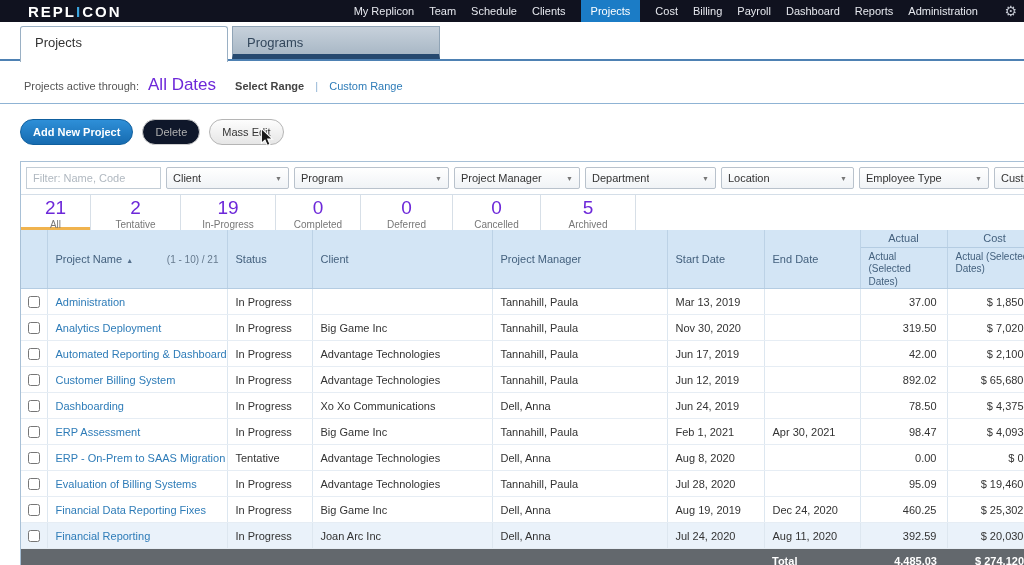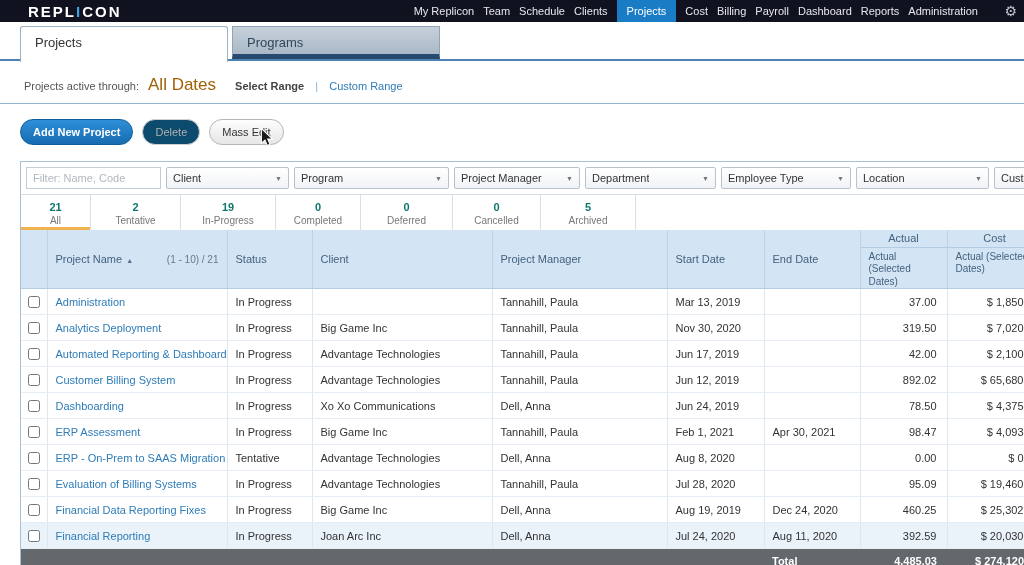--- a/index.html
+++ b/index.html
@@ -27,21 +27,21 @@
     font-weight: bold;
     letter-spacing: 2px;
     white-space: nowrap;
   }
   .logo .logo-i { color: #3aa4de; }
   .navitems {
     flex: 1;
     display: flex;
     justify-content: flex-end;
     align-items: center;
-    gap: 9px;
+    gap: 15px;
     padding-right: 46px;
     height: 100%;
   }
   .nav-item {
     color: #e6e8ee;
     font-size: 11px;
     height: 100%;
     display: flex;
     align-items: center;
     cursor: pointer;
@@ -98,21 +98,21 @@
   .tab-resources { left: 444px; }
 
   
   .rangebar {
     height: 43px;
     padding: 14px 0 0 24px;
     border-bottom: 1px solid #8fb3d4;
     white-space: nowrap;
   }
   .rb-prefix { font-size: 11px; color: #555; }
-  .rb-value { font-size: 17px; color: #a16207; margin: 0 16px 0 6px; }
+  .rb-value { font-size: 17px; color: #6d28d9; margin: 0 16px 0 6px; }
   .rb-select { font-size: 11px; font-weight: bold; color: #444; cursor: pointer; }
   .rb-sep { color: #8fb3d4; margin: 0 8px; }
   .rb-custom { font-size: 11px; color: var(--link, #2e7cb8); cursor: pointer; text-decoration: none; }
 
   
   .toolbar { padding: 15px 0 0 20px; height: 57px; }
   .btn {
     height: 26px;
     font-family: "Liberation Sans", sans-serif;
     font-size: 11px;
@@ -121,21 +121,21 @@
     padding: 0 12px;
     cursor: pointer;
   }
   .btn-primary {
     background: linear-gradient(#2e8fd8, #176bb0);
     border: 1px solid #0f5f9e;
     color: #fff;
     font-weight: bold;
   }
   .btn-disabled {
-    background: #0c4a6e;
+    background: #0f172a;
     border: 1px solid #d0d0d0;
     color: #b0b0b0;
     cursor: default;
   }
   .btn-default {
     background: linear-gradient(#fdfdfd, #e6e6e6);
     border: 1px solid #b5b5b5;
     color: #333;
   }
   .cursor { position: absolute; left: 260px; top: 128px; z-index: 20; }
@@ -187,21 +187,21 @@
   .count-cell {
     display: flex;
     flex-direction: column;
     align-items: center;
     justify-content: center;
     border-right: 1px solid #d7dfe7;
     cursor: pointer;
     padding-top: 2px;
   }
   .count-cell.active { box-shadow: inset 0 -3px 0 #f0b34e; }
-  .count-num { font-size: 11px; color: #0f766e; line-height: 1; font-weight: bold; }
+  .count-num { font-size: 19px; color: #6d28d9; line-height: 1; }
   .count-label { font-size: 10px; color: #777; margin-top: 3px; line-height: 1; }
 
   
   table { border-collapse: collapse; table-layout: fixed; width: 1021px; }
   th {
     background: var(--header-bg, #d3e5f5);
     border-right: 1px solid #bcd2e6;
     border-bottom: 1px solid #b4cce2;
     color: #44617e;
     font-weight: normal;
@@ -302,26 +302,26 @@
       <span class="sel-arrow">▼</span>
     </div>
     <div class="select" style="width:126px">
       <span class="sel-label">Project Manager</span>
       <span class="sel-arrow">▼</span>
     </div>
     <div class="select" style="width:131px">
       <span class="sel-label">Department</span>
       <span class="sel-arrow">▼</span>
     </div>
+    <div class="select" style="width:133px">
+      <span class="sel-label">Location</span>
+      <span class="sel-arrow">▼</span>
+    </div>
     <div class="select" style="width:130px">
       <span class="sel-label">Employee Type</span>
-      <span class="sel-arrow">▼</span>
-    </div>
-    <div class="select" style="width:133px">
-      <span class="sel-label">Location</span>
       <span class="sel-arrow">▼</span>
     </div>
     <div class="select" style="width:95px">
       <span class="sel-label">Custom fi</span>
 
     </div>
   </div>
 
   <div class="counts">
     <div class="count-cell active" style="width:70px">

